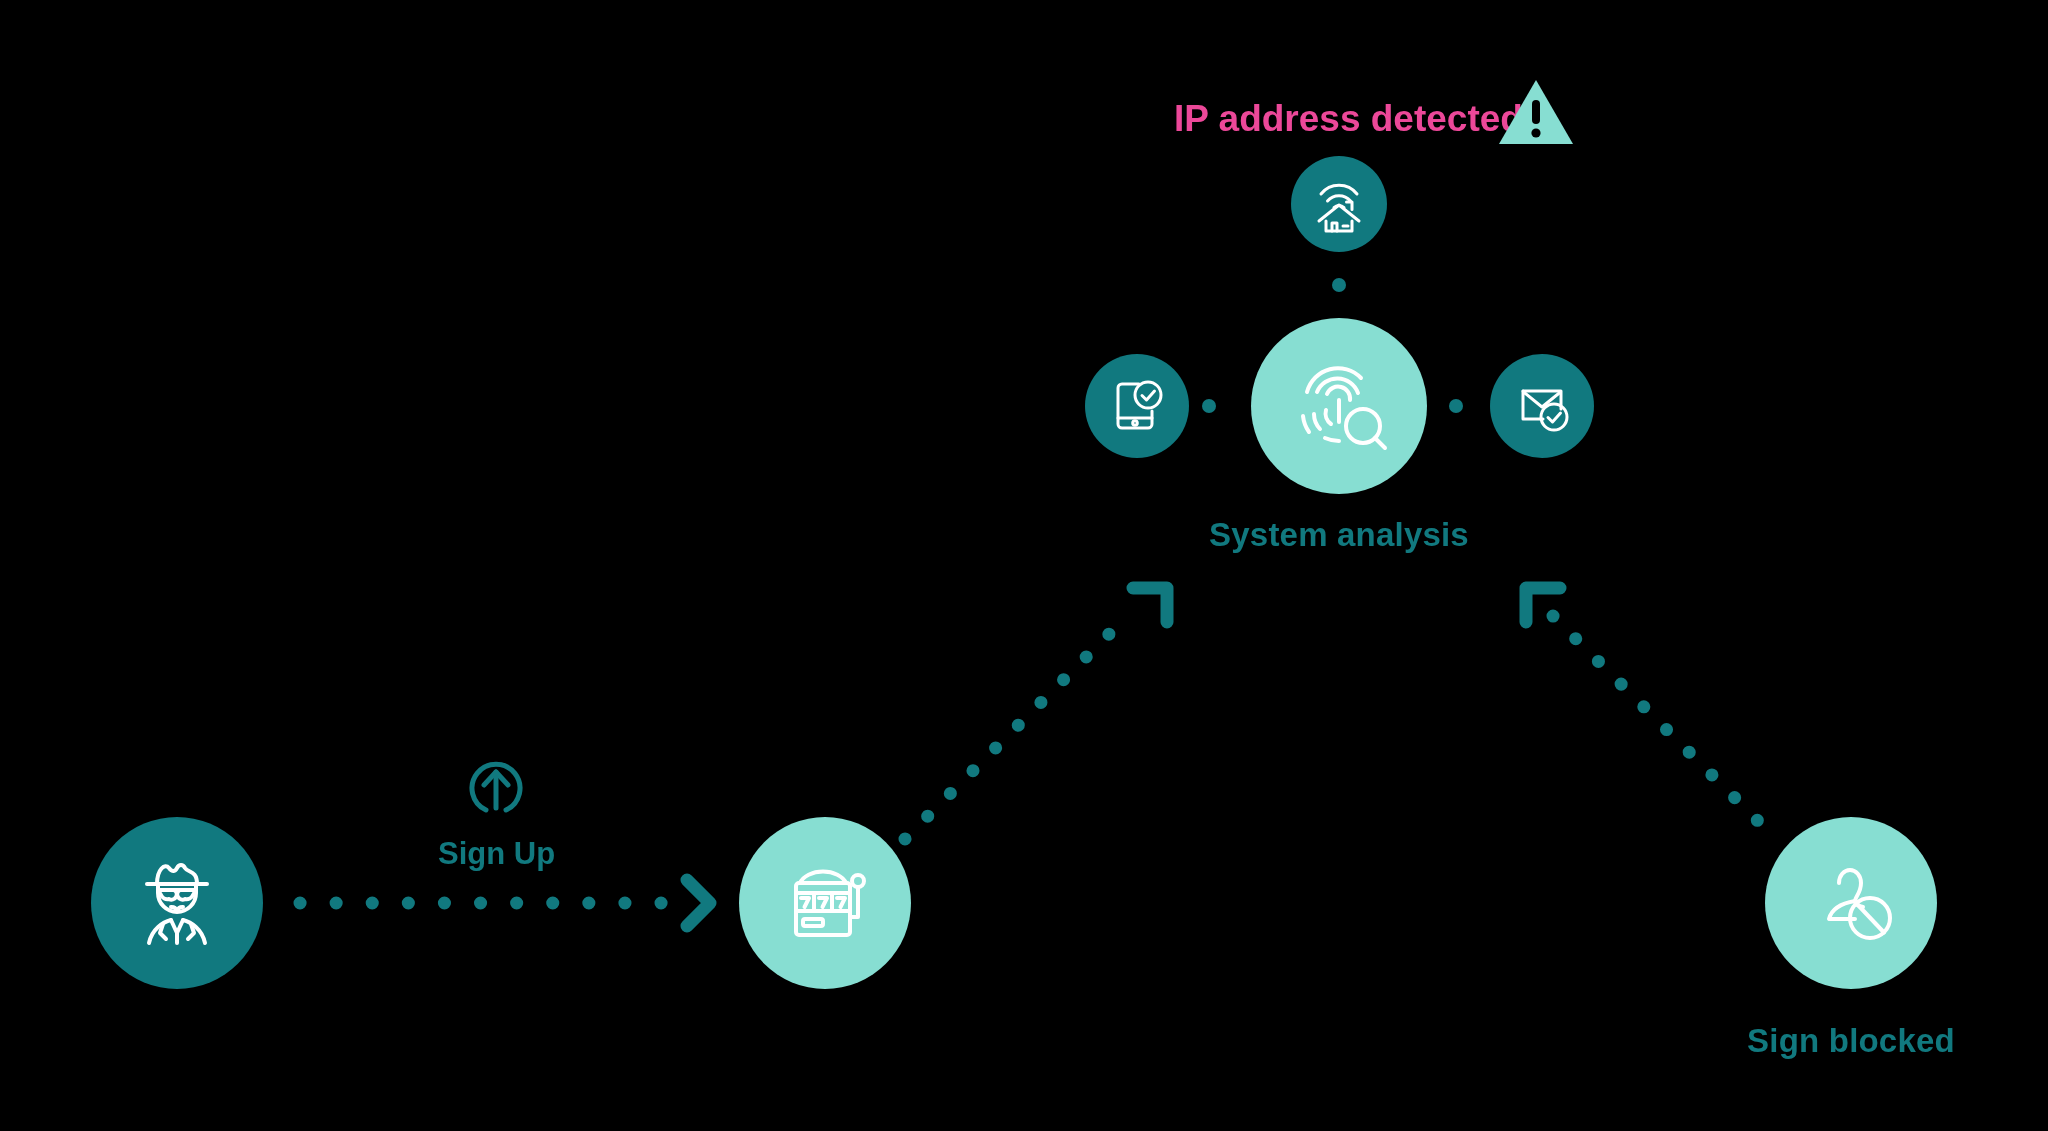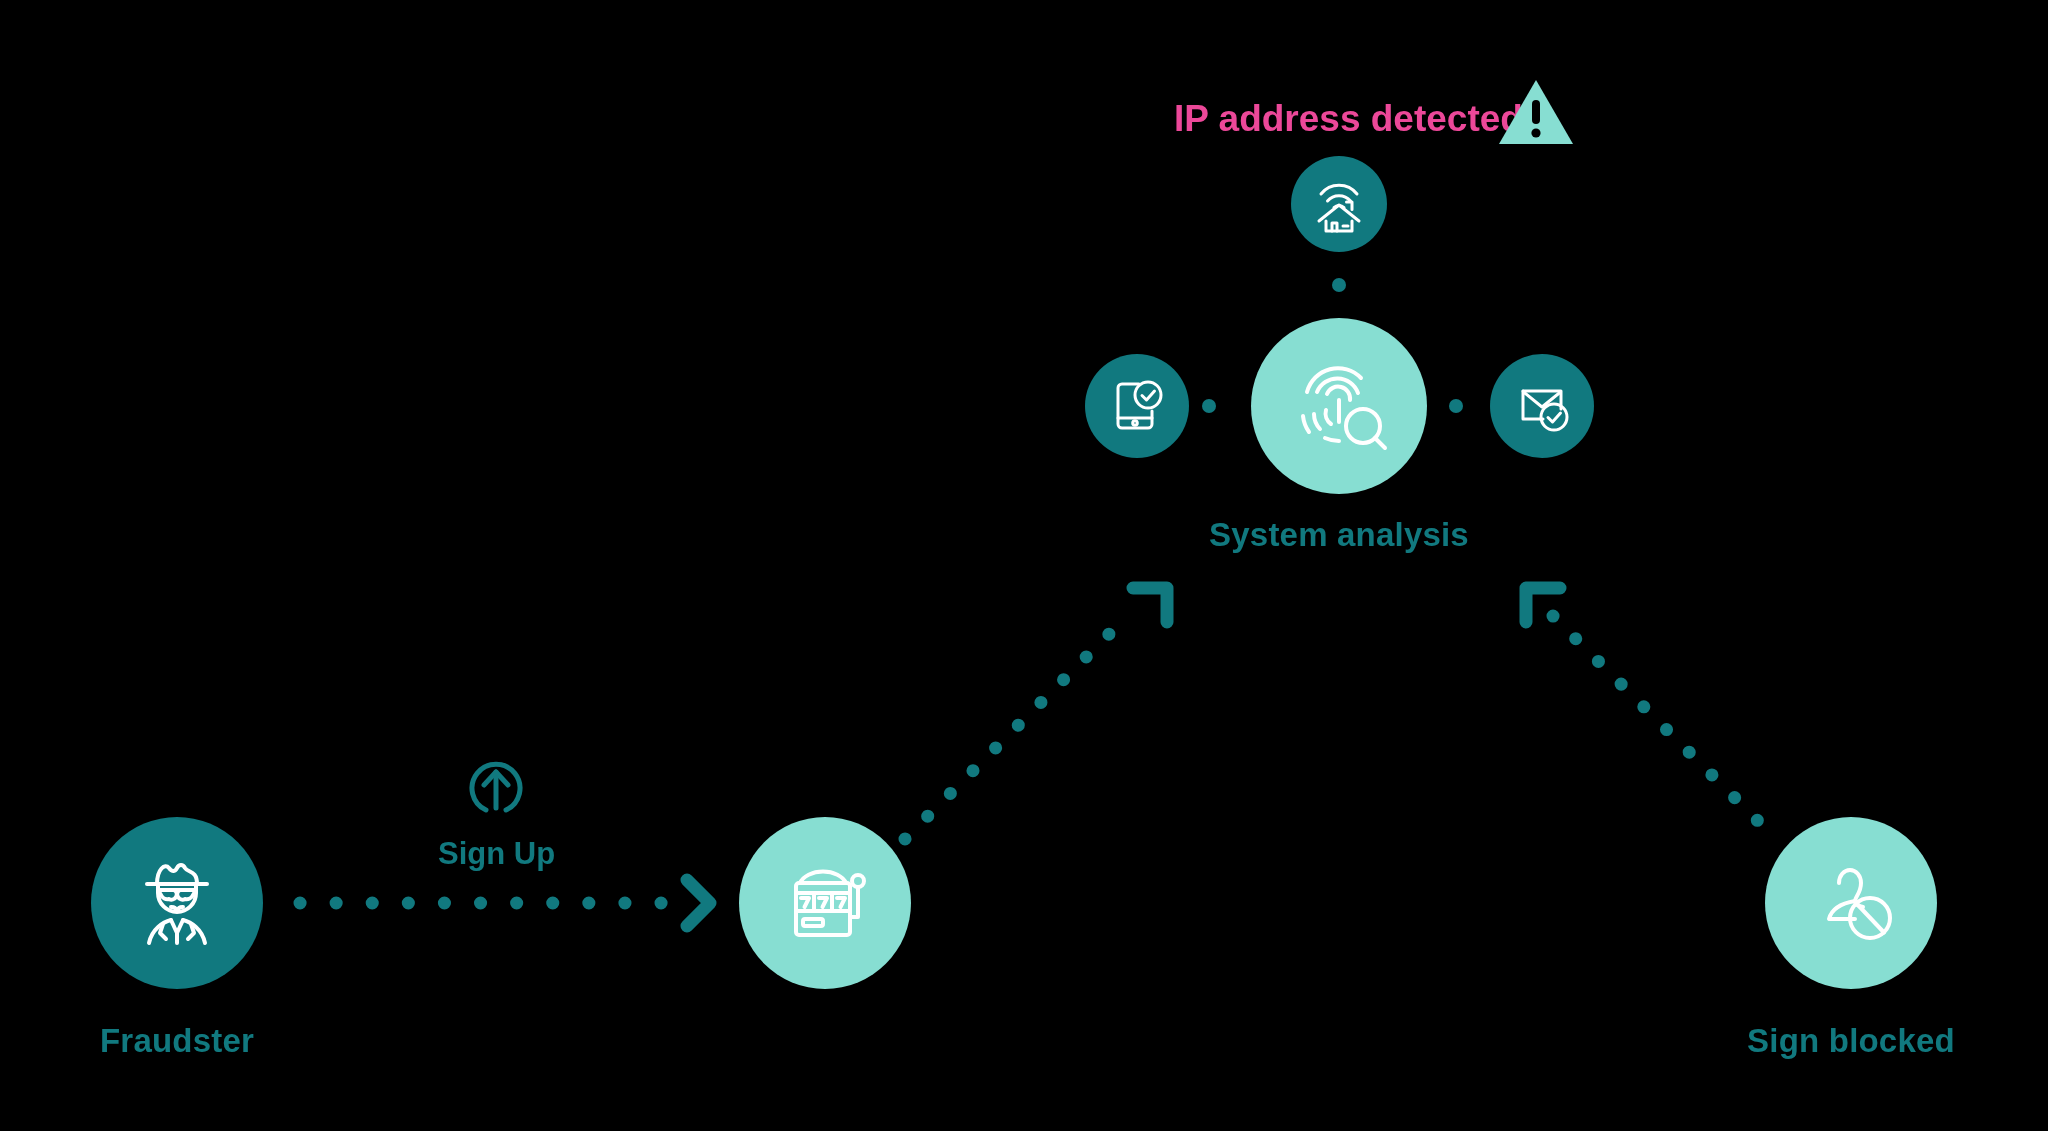--- a/index.html
+++ b/index.html
@@ -210,21 +210,20 @@
         <path d="M80 92 C77 78 66 71 58 69"></path>
 
         <path d="M46 69 L52 82 L58 69"></path>
         <path d="M52 82 L52 92"></path>
         <path d="M38 73 L35 82 L41 88"></path>
         <path d="M66 73 L69 82 L63 88"></path>
       </g>
     </svg>
   </div>
 
-  <div class="node-label" style="left:27px; top:1022px; width:300px;">Fraudster</div>
 
   <div class="node-circle light" style="left:739px; top:817px; width:172px; height:172px;">
     <svg width="104" height="104" viewBox="0 0 104 104">
       <g fill="none" stroke="#FFFFFF" stroke-width="4" stroke-linecap="round" stroke-linejoin="round">
 
         <path d="M27 32 A 24 16 0 0 1 73 32"></path>
 
         <rect x="23" y="32" width="54" height="52" rx="3"></rect>
         <path d="M23 42 L77 42"></path>
         <path d="M23 60 L77 60"></path>

